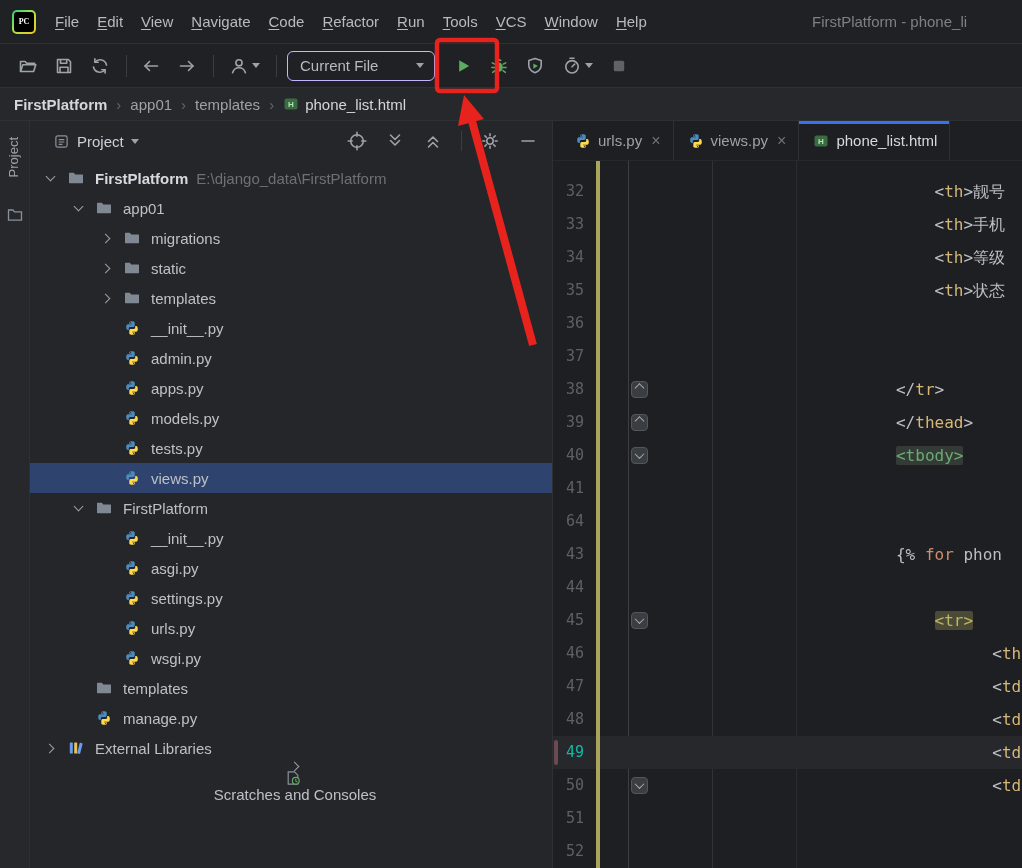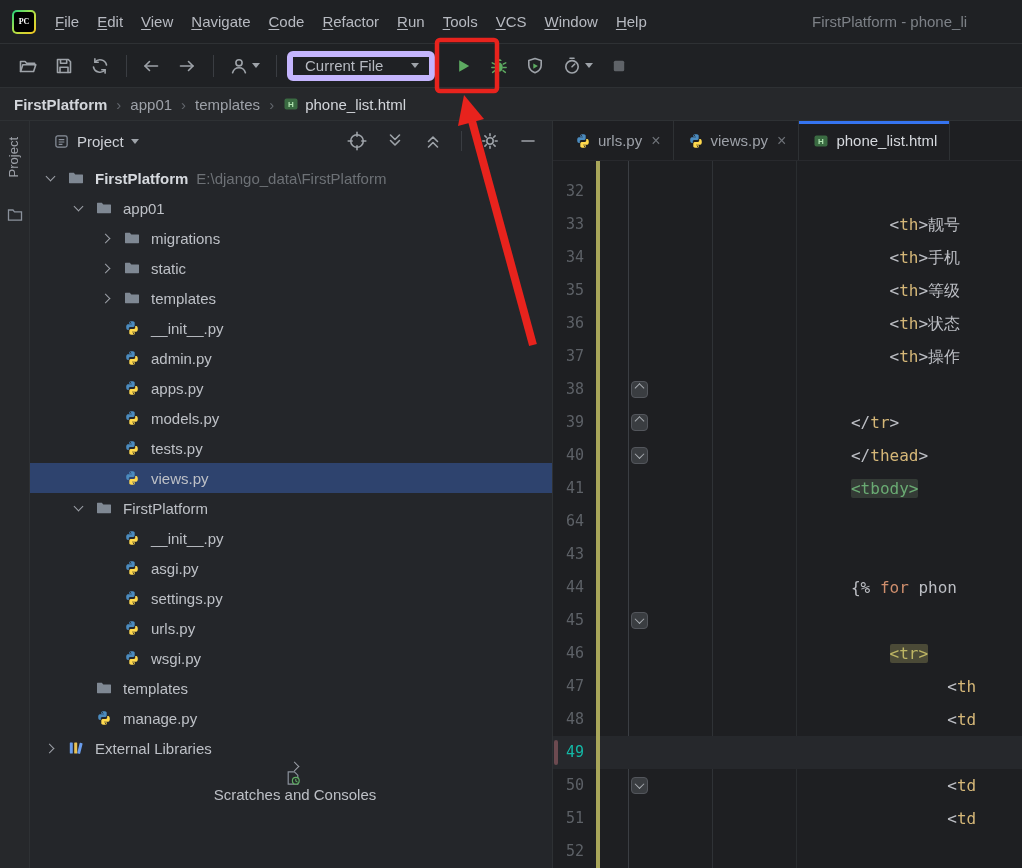--- a/index.html
+++ b/index.html
@@ -23,21 +23,21 @@
   
   .toolbar { position:absolute; left:0; top:44px; width:100%; height:44px; background:#1f2124;
              border-bottom:1px solid #2e3134; display:flex; align-items:center; padding-left:14px; }
   .tb-btn { width:28px; height:28px; border-radius:4px; display:flex; align-items:center;
             justify-content:center; margin-right:8px; flex:none; }
   .tb-btn.wide { width:40px; gap:3px; }
   .tb-sep { width:1px; height:22px; background:#3a3d42; margin:0 10px 0 4px; flex:none; }
   .ico { stroke:#9ea3a9; fill:none; stroke-width:1.6; stroke-linecap:round; stroke-linejoin:round; }
   .caret-down { width:0; height:0; border-left:4px solid transparent; border-right:4px solid transparent;
                 border-top:5px solid #9ea3a9; display:inline-block; }
-  .run-config { height:30px; width:148px; border:6px solid #c4b5fd; border-radius:6px; display:flex;
+  .run-config { height:30px; width:148px; border:1px solid #c4b5fd; border-radius:6px; display:flex;
                 align-items:center; justify-content:space-between; padding:0 10px 0 12px;
                 color:#b7bac1; font-size:15px; margin-right:14px; flex:none; }
   
   .breadcrumbs { position:absolute; left:0; top:88px; width:100%; height:33px; background:#26282b;
                  border-bottom:1px solid #2e3134; display:flex; align-items:center; padding-left:14px;
                  font-size:15px; }
   .bc-item { color:#9da1a8; display:inline-flex; align-items:center; gap:6px; white-space:nowrap; }
   .bc-item.first { font-weight:bold; color:#d3d6db; }
   .bc-item.last  { color:#d3d6db; }
   .bc-sep { margin:0 9px; color:#63676d; }
@@ -77,21 +77,21 @@
   .tab-icon { display:flex; }
   .tab-close { color:#6f7379; font-size:16px; margin-left:2px; }
   .code { position:absolute; top:40px; left:0; right:0; bottom:0; padding-top:14px; overflow:hidden;
           font-family:"DejaVu Sans Mono",monospace; font-size:16px; }
   .guide { position:absolute; top:0; bottom:0; width:1px; }
   .g1 { left:75px;  background:#3b3e43; }
   .g2 { left:159px; background:#2f3236; }
   .g3 { left:243px; background:#2a2d30; }
   .change-strip { position:absolute; left:43px; top:0; bottom:0; width:4px;
                   background:var(--change-strip-yellow,#a9a65a); z-index:3; }
-  .code-line { height:33px; line-height:33px; display:flex; position:relative; white-space:pre;flex-direction:column; }
+  .code-line { height:33px; line-height:33px; display:flex; position:relative; white-space:pre; }
   .code-line.current { background:#26282c; }
   .ln { width:45px; flex:none; text-align:right; padding-right:14px; color:#5d6167; font-size:15px; }
   .code-line.current .ln { color:#14b8a6; }
   .caret-mark { position:absolute; left:1px; top:4px; bottom:4px; width:4px; background:#6c4a50; border-radius:2px; }
   .fold { position:absolute; left:78px; top:8px; width:17px; height:17px; background:#3a3d41;
           border:1px solid #53565c; border-radius:4px; display:flex; align-items:center; justify-content:center; }
   .fold i { width:7px; height:7px; border-right:1.6px solid #a8acb2; border-bottom:1.6px solid #a8acb2; display:block; }
   .fold.down i { transform:rotate(45deg) translate(-1px,-1px); }
   .fold.up   i { transform:rotate(-135deg) translate(1px,1px); }
   .code-text { padding-left:9px; }
@@ -539,21 +539,21 @@
       </div>
     <div class="code">
       <div class="guide g1"></div>
       <div class="guide g2"></div>
       <div class="guide g3"></div>
       <div>
           <div class="code-line"><span class="ln">32</span><span class="code-text"><span>                                  </span><span class="tk-p">&lt;</span><span class="tk-tag">th</span><span class="tk-p">&gt;</span><span class="tk-p">靓号</span></span></div>
           <div class="code-line"><span class="ln">33</span><span class="code-text"><span>                                  </span><span class="tk-p">&lt;</span><span class="tk-tag">th</span><span class="tk-p">&gt;</span><span class="tk-p">手机</span></span></div>
           <div class="code-line"><span class="ln">34</span><span class="code-text"><span>                                  </span><span class="tk-p">&lt;</span><span class="tk-tag">th</span><span class="tk-p">&gt;</span><span class="tk-p">等级</span></span></div>
           <div class="code-line"><span class="ln">35</span><span class="code-text"><span>                                  </span><span class="tk-p">&lt;</span><span class="tk-tag">th</span><span class="tk-p">&gt;</span><span class="tk-p">状态</span></span></div>
-          <div class="code-line"><span class="ln">36</span><span class="code-text"><span>                                  </span><span class="tk-p">&lt;</span><span class="tk-tag">th</span><span class="tk-p">&gt;</span><span class="tk-p">操作</span></span></div>
+          <div class="code-line"><span class="ln">36</span></div>
           <div class="code-line"><span class="ln">37</span><span class="code-text"></span></div>
           <div class="code-line"><span class="ln">38</span><span class="fold up"><i></i></span><span class="code-text"><span>                              </span><span class="tk-p">&lt;/</span><span class="tk-tag">tr</span><span class="tk-p">&gt;</span></span></div>
           <div class="code-line"><span class="ln">39</span><span class="fold up"><i></i></span><span class="code-text"><span>                              </span><span class="tk-p">&lt;/</span><span class="tk-tag">thead</span><span class="tk-p">&gt;</span></span></div>
           <div class="code-line"><span class="ln">40</span><span class="fold down"><i></i></span><span class="code-text"><span>                              </span><span class="tk-tbody">&lt;tbody&gt;</span></span></div>
           <div class="code-line"><span class="ln">41</span><span class="code-text"></span></div>
           <div class="code-line"><span class="ln">64</span><span class="code-text"></span></div>
           <div class="code-line"><span class="ln">43</span><span class="code-text"><span>                              </span><span class="tk-p">{% </span><span class="tk-kw">for</span><span class="tk-p"> phon</span></span></div>
           <div class="code-line"><span class="ln">44</span><span class="code-text"></span></div>
           <div class="code-line"><span class="ln">45</span><span class="fold down"><i></i></span><span class="code-text"><span>                                  </span><span class="tk-tr">&lt;tr&gt;</span></span></div>
           <div class="code-line"><span class="ln">46</span><span class="code-text"><span>                                        </span><span class="tk-p">&lt;</span><span class="tk-tag">th</span></span></div>

